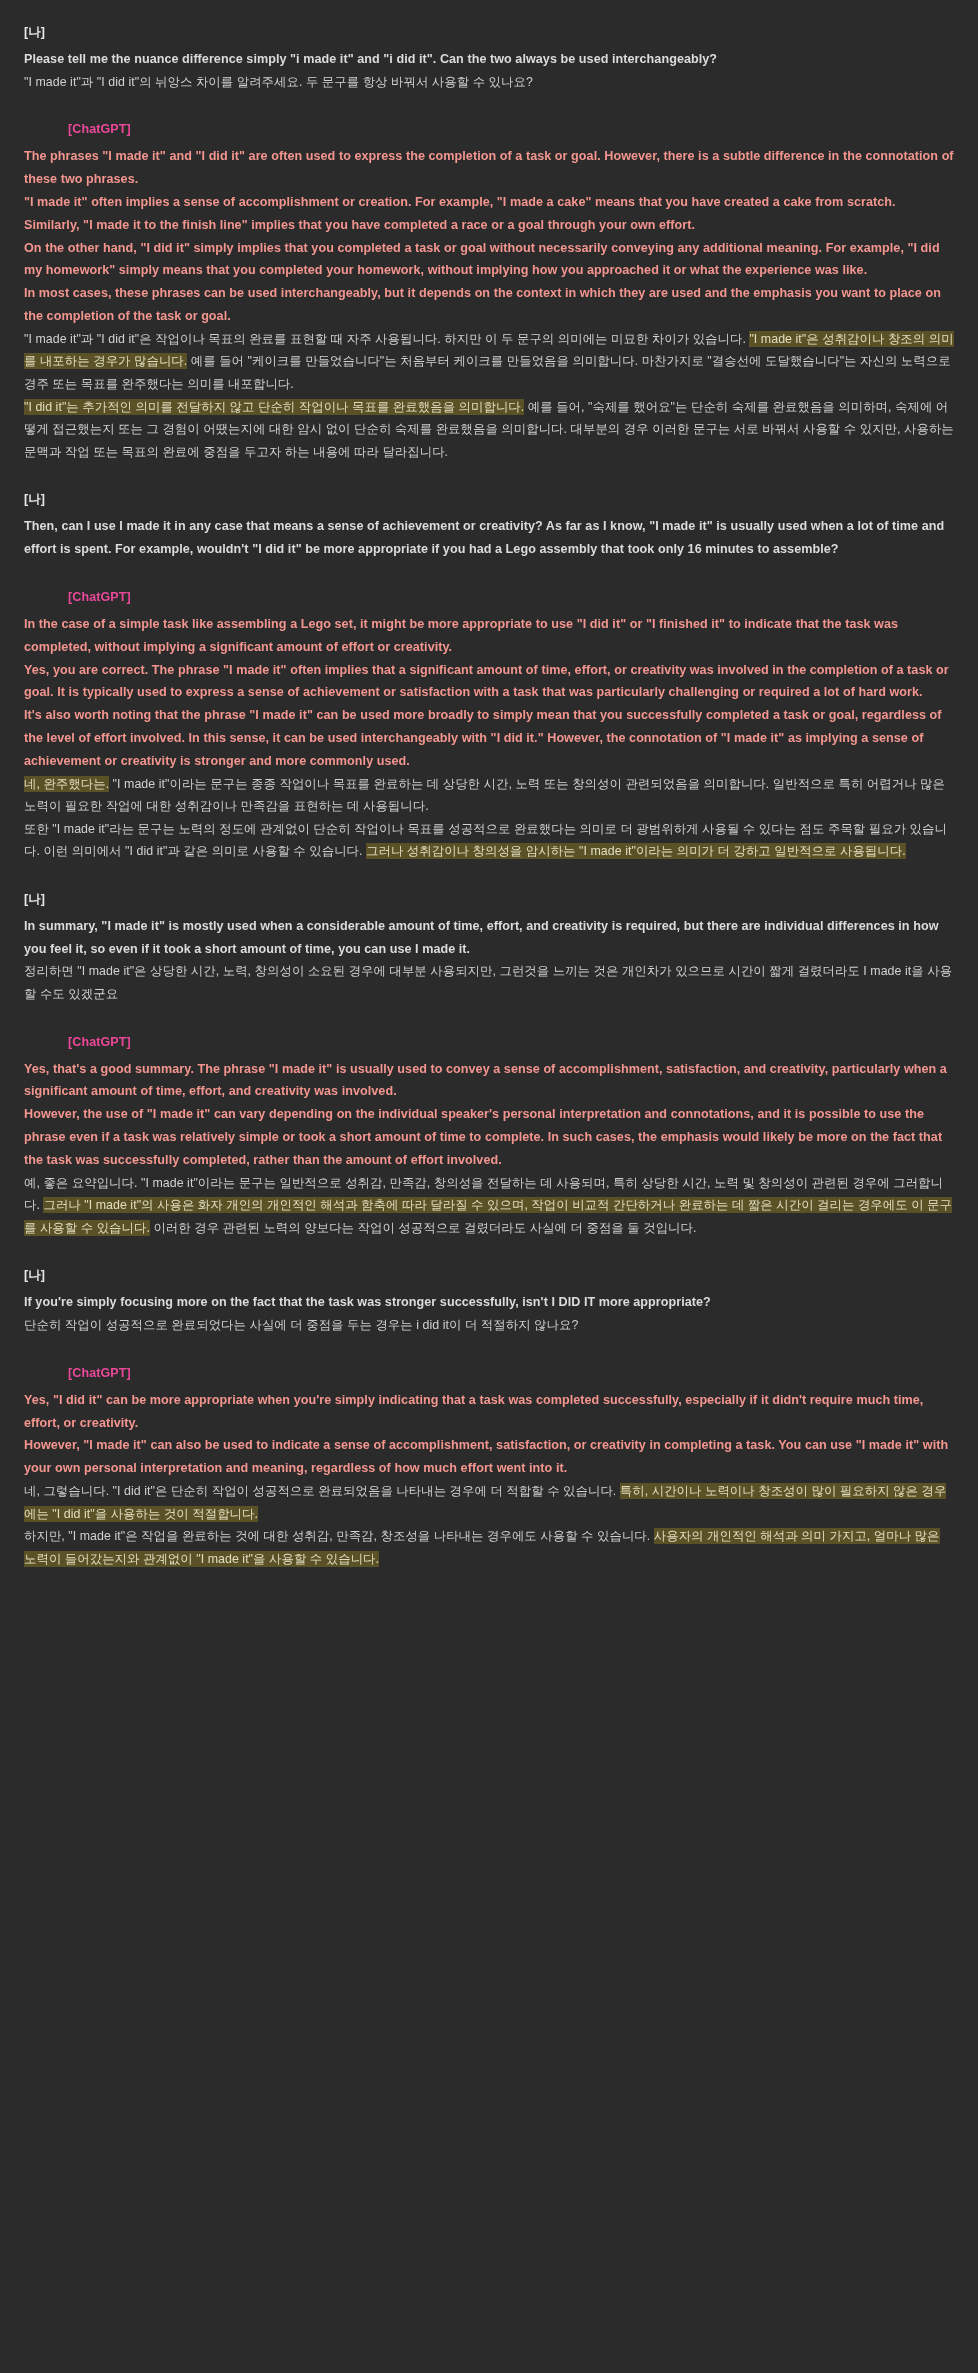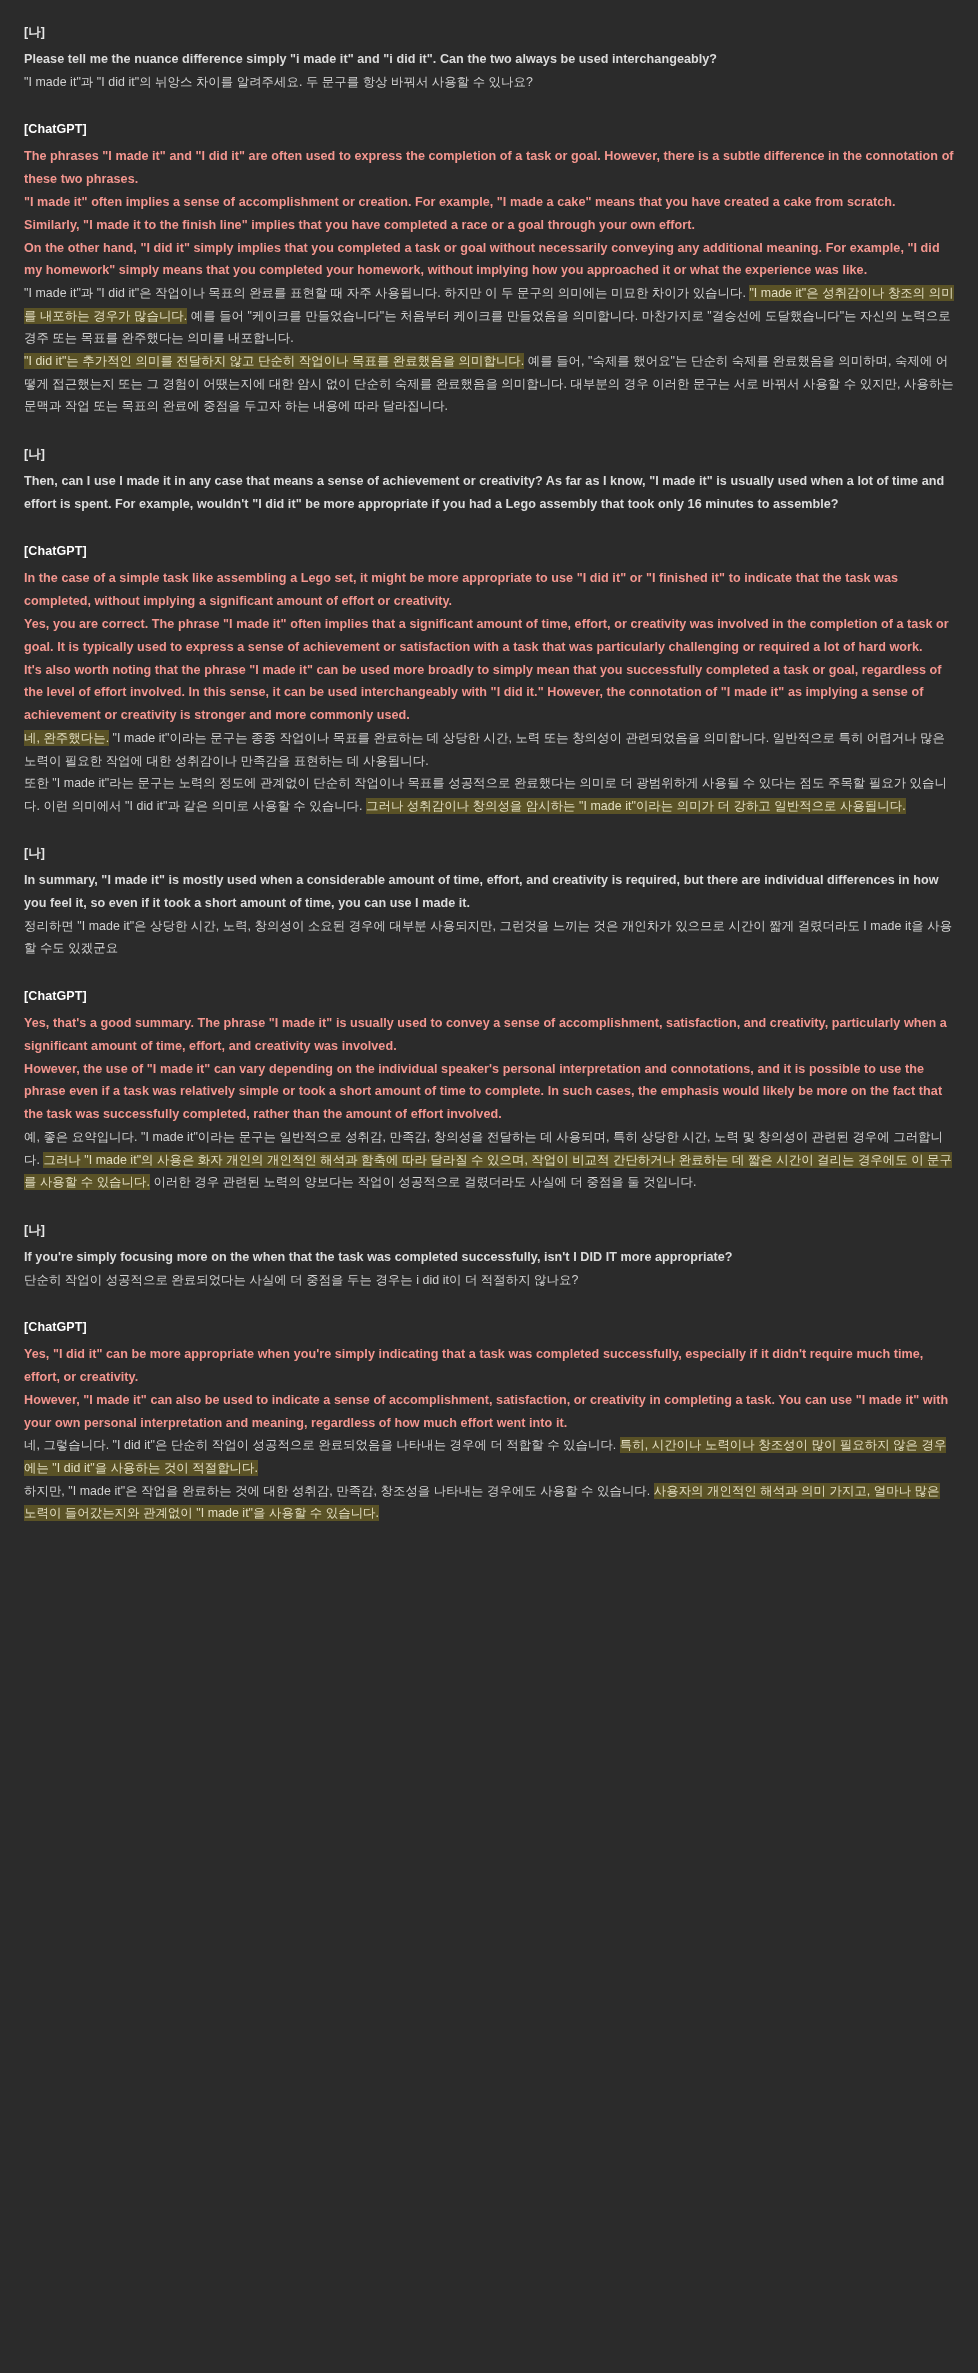--- a/index.html
+++ b/index.html
@@ -20,21 +20,21 @@
   .spacer{height:26px;}
 
   .speaker{
     font-size:12.5px;
     font-weight:bold;
     line-height:20px;
     margin-bottom:6px;
     letter-spacing:0.1px;
   }
   .speaker.user{color:#e8e8e8;}
-  .speaker.bot{color:#ffffff;}
+  .speaker.bot{color:#ec4899;margin-left:44px;}
 
   p{margin:0;}
 
   .en-user{
     color:#dcdcdc;
     font-weight:bold;
     font-size:12.6px;
     line-height:22.8px;
     letter-spacing:0.05px;
   }
@@ -69,20 +69,21 @@
         <div class="speaker user">[나]</div>
         <p class="en-user">Please tell me the nuance difference simply "i made it" and "i did it". Can the two always be used interchangeably?</p>
         <p class="ko">"I made it"과 "I did it"의 뉘앙스 차이를 알려주세요. 두 문구를 항상 바꿔서 사용할 수 있나요?</p>
       </div>
       <div class="spacer"></div>
       <div class="block">
         <div class="speaker bot">[ChatGPT]</div>
         <p class="en-bot">The phrases "I made it" and "I did it" are often used to express the completion of a task or goal. However, there is a subtle difference in the connotation of these two phrases.</p>
         <p class="en-bot">"I made it" often implies a sense of accomplishment or creation. For example, "I made a cake" means that you have created a cake from scratch. Similarly, "I made it to the finish line" implies that you have completed a race or a goal through your own effort.</p>
         <p class="en-bot">On the other hand, "I did it" simply implies that you completed a task or goal without necessarily conveying any additional meaning. For example, "I did my homework" simply means that you completed your homework, without implying how you approached it or what the experience was like.</p>
+        <p class="en-bot">In most cases, these phrases can be used interchangeably, but it depends on the context in which they are used and the emphasis you want to place on the completion of the task or goal.</p>
         <p class="ko"><span>"I made it"과 "I did it"은 작업이나 목표의 완료를 표현할 때 자주 사용됩니다. 하지만 이 두 문구의 의미에는 미묘한 차이가 있습니다. </span><span class="hl">"I made it"은 성취감이나 창조의 의미를 내포하는 경우가 많습니다.</span><span> 예를 들어 "케이크를 만들었습니다"는 처음부터 케이크를 만들었음을 의미합니다. 마찬가지로 "결승선에 도달했습니다"는 자신의 노력으로 경주 또는 목표를 완주했다는 의미를 내포합니다.</span></p>
         <p class="ko"><span class="hl">"I did it"는 추가적인 의미를 전달하지 않고 단순히 작업이나 목표를 완료했음을 의미합니다.</span><span> 예를 들어, "숙제를 했어요"는 단순히 숙제를 완료했음을 의미하며, 숙제에 어떻게 접근했는지 또는 그 경험이 어땠는지에 대한 암시 없이 단순히 숙제를 완료했음을 의미합니다. 대부분의 경우 이러한 문구는 서로 바꿔서 사용할 수 있지만, 사용하는 문맥과 작업 또는 목표의 완료에 중점을 두고자 하는 내용에 따라 달라집니다.</span></p>
       </div>
       <div class="spacer"></div>
       <div class="block">
         <div class="speaker user">[나]</div>
         <p class="en-user">Then, can I use I made it in any case that means a sense of achievement or creativity? As far as I know, "I made it" is usually used when a lot of time and effort is spent. For example, wouldn't "I did it" be more appropriate if you had a Lego assembly that took only 16 minutes to assemble?</p>
       </div>
       <div class="spacer"></div>
       <div class="block">
@@ -102,21 +103,21 @@
       <div class="spacer"></div>
       <div class="block">
         <div class="speaker bot">[ChatGPT]</div>
         <p class="en-bot">Yes, that's a good summary. The phrase "I made it" is usually used to convey a sense of accomplishment, satisfaction, and creativity, particularly when a significant amount of time, effort, and creativity was involved.</p>
         <p class="en-bot">However, the use of "I made it" can vary depending on the individual speaker's personal interpretation and connotations, and it is possible to use the phrase even if a task was relatively simple or took a short amount of time to complete. In such cases, the emphasis would likely be more on the fact that the task was successfully completed, rather than the amount of effort involved.</p>
         <p class="ko"><span>예, 좋은 요약입니다. "I made it"이라는 문구는 일반적으로 성취감, 만족감, 창의성을 전달하는 데 사용되며, 특히 상당한 시간, 노력 및 창의성이 관련된 경우에 그러합니다. </span><span class="hl">그러나 "I made it"의 사용은 화자 개인의 개인적인 해석과 함축에 따라 달라질 수 있으며, 작업이 비교적 간단하거나 완료하는 데 짧은 시간이 걸리는 경우에도 이 문구를 사용할 수 있습니다.</span><span> 이러한 경우 관련된 노력의 양보다는 작업이 성공적으로 걸렸더라도 사실에 더 중점을 둘 것입니다.</span></p>
       </div>
       <div class="spacer"></div>
       <div class="block">
         <div class="speaker user">[나]</div>
-        <p class="en-user">If you're simply focusing more on the when that the task was completed successfully, isn't I DID IT more appropriate?</p>
+        <p class="en-user">If you're simply focusing more on the fact that the task was stronger successfully, isn't I DID IT more appropriate?</p>
         <p class="ko">단순히 작업이 성공적으로 완료되었다는 사실에 더 중점을 두는 경우는 i did it이 더 적절하지 않나요?</p>
       </div>
       <div class="spacer"></div>
       <div class="block">
         <div class="speaker bot">[ChatGPT]</div>
         <p class="en-bot">Yes, "I did it" can be more appropriate when you're simply indicating that a task was completed successfully, especially if it didn't require much time, effort, or creativity.</p>
         <p class="en-bot">However, "I made it" can also be used to indicate a sense of accomplishment, satisfaction, or creativity in completing a task. You can use "I made it" with your own personal interpretation and meaning, regardless of how much effort went into it.</p>
         <p class="ko"><span>네, 그렇습니다. "I did it"은 단순히 작업이 성공적으로 완료되었음을 나타내는 경우에 더 적합할 수 있습니다. </span><span class="hl">특히, 시간이나 노력이나 창조성이 많이 필요하지 않은 경우에는 "I did it"을 사용하는 것이 적절합니다.</span></p>
         <p class="ko"><span>하지만, "I made it"은 작업을 완료하는 것에 대한 성취감, 만족감, 창조성을 나타내는 경우에도 사용할 수 있습니다. </span><span class="hl">사용자의 개인적인 해석과 의미 가지고, 얼마나 많은 노력이 들어갔는지와 관계없이 "I made it"을 사용할 수 있습니다.</span></p>
       </div>

